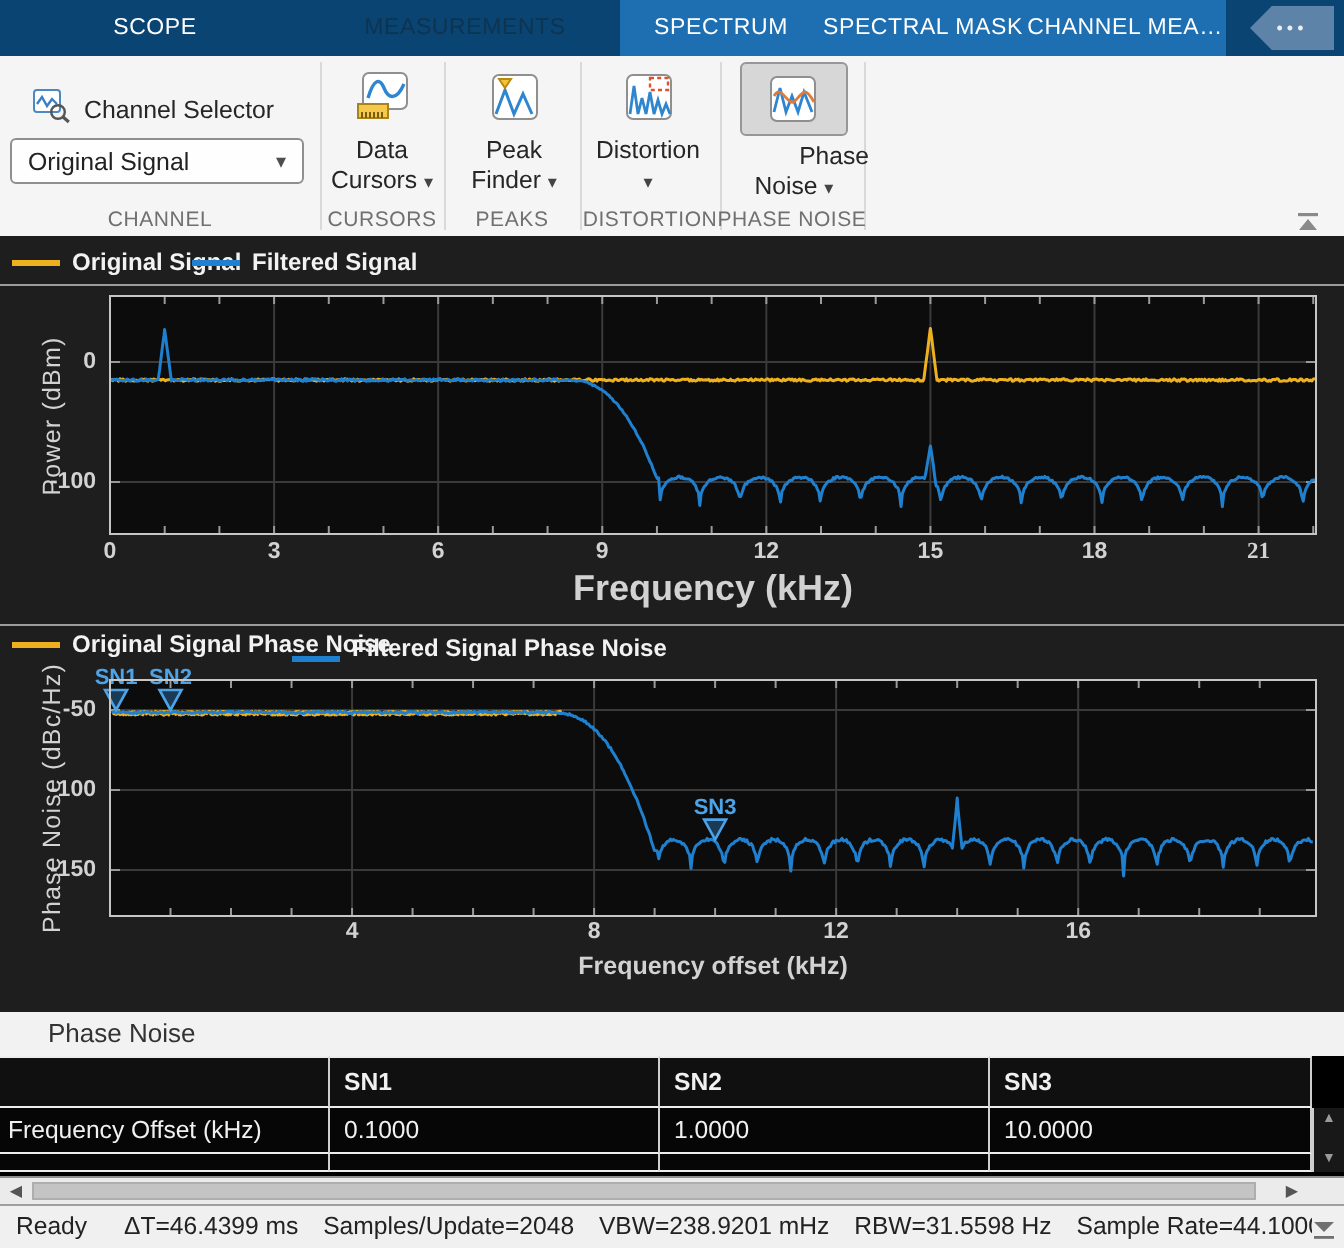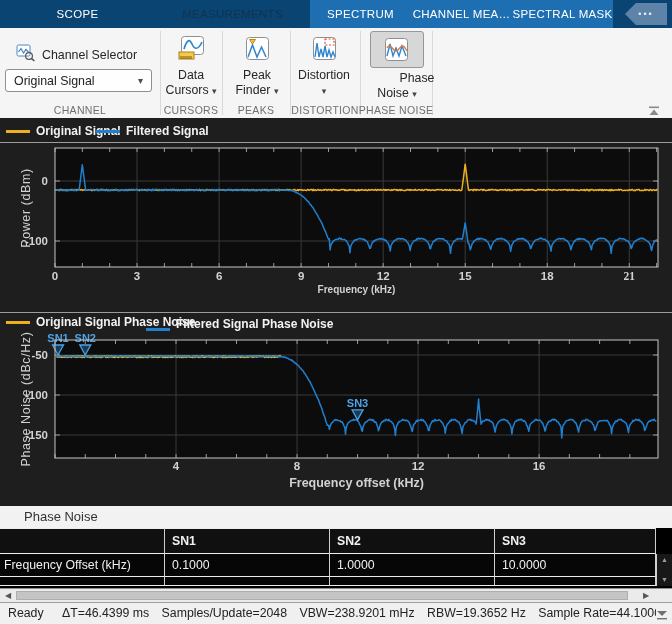--- a/index.html
+++ b/index.html
@@ -80,22 +80,22 @@
 
 <div id="app">
 
   <div class="tabbar">
     <div class="tabs-left">
       <div class="tab">SCOPE</div>
       <div class="tab dark">MEASUREMENTS</div>
     </div>
     <div class="tabs-right">
       <div class="tab">SPECTRUM</div>
+      <div class="tab">SPECTRAL MASK</div>
       <div class="tab">CHANNEL MEA…</div>
-      <div class="tab">SPECTRAL MASK</div>
     </div>
     <div class="corner">
       <button class="more-btn">•••</button>
     </div>
   </div>
 
   <div class="ribbon"></div>
   <div class="vsep" style="left:160px"></div>
   <div class="vsep" style="left:222px"></div>
   <div class="vsep" style="left:290px"></div>
@@ -220,21 +220,21 @@
     <div class="hs-thumb"></div>
     <span class="hs-arrow" style="left:640px">▶</span>
   </div>
 
   <div class="statusbar">
     <span class="sb-ready">Ready</span>
     <span class="sb-items">
       <span>ΔT=46.4399 ms</span>
       <span>Samples/Update=2048</span>
       <span>VBW=238.9201 mHz</span>
-      <span>RBW=19.3652 Hz</span>
+      <span>RBW=31.5598 Hz</span>
       <span>Sample Rate=44.1000 kHz</span>
     </span>
     <button class="sb-expand">
       <svg width="12" height="10" viewBox="0 0 12 10">
           <polygon points="1,1 11,1 6,6" fill="#707070"></polygon>
           <rect x="1" y="8" width="10" height="1.4" fill="#707070"></rect>
         </svg>
     </button>
   </div>
 
@@ -375,21 +375,21 @@
     <div class="ticklab" style="left: 55px; top: 270px; transform: translateX(-50%);">0</div>
     <div class="ticklab" style="left: 137.041px; top: 270px; transform: translateX(-50%);">3</div>
     <div class="ticklab" style="left: 219.082px; top: 270px; transform: translateX(-50%);">6</div>
     <div class="ticklab" style="left: 301.122px; top: 270px; transform: translateX(-50%);">9</div>
     <div class="ticklab" style="left: 383.163px; top: 270px; transform: translateX(-50%);">12</div>
     <div class="ticklab" style="left: 465.204px; top: 270px; transform: translateX(-50%);">15</div>
     <div class="ticklab" style="left: 547.245px; top: 270px; transform: translateX(-50%);">18</div>
     <div class="ticklab" style="left: 629.286px; top: 270px; transform: translateX(-50%); font-family: Liberation Serif, serif;">21</div>
     <div class="ticklab" style="left: 48px; top: 181.006px; transform: translate(-100%, -50%);">0</div>
     <div class="ticklab" style="left: 48px; top: 241.016px; transform: translate(-100%, -50%);">-100</div>
-    <div class="ticklab axlab" style="left: 356.5px; top: 284px; transform: translateX(-50%); font-size: 10px;">Frequency (kHz)</div>
+    <div class="ticklab axlab" style="left: 356.5px; top: 284px; transform: translateX(-50%); font-size: 18px;">Frequency (kHz)</div>
     <div class="ticklab ylab" style="left: 26px; top: 207.5px; transform: translate(-50%, -50%) rotate(-90deg); font-size: 12.5px; white-space: nowrap;">Power (dBm)</div>
     <div class="ticklab" style="left: 176.024px; top: 460px; transform: translateX(-50%);">4</div>
     <div class="ticklab" style="left: 297.047px; top: 460px; transform: translateX(-50%);">8</div>
     <div class="ticklab" style="left: 418.071px; top: 460px; transform: translateX(-50%);">12</div>
     <div class="ticklab" style="left: 539.094px; top: 460px; transform: translateX(-50%);">16</div>
     <div class="ticklab" style="left: 48px; top: 355px; transform: translate(-100%, -50%);">-50</div>
     <div class="ticklab" style="left: 48px; top: 395px; transform: translate(-100%, -50%);">-100</div>
     <div class="ticklab" style="left: 48px; top: 435px; transform: translate(-100%, -50%);">-150</div>
     <div class="ticklab axlab" style="left: 356.5px; top: 476px; transform: translateX(-50%); font-size: 12.5px;">Frequency offset (kHz)</div>
     <div class="ticklab ylab" style="left: 26px; top: 399px; transform: translate(-50%, -50%) rotate(-90deg); font-size: 12.5px; white-space: nowrap;">Phase Noise (dBc/Hz)</div>

